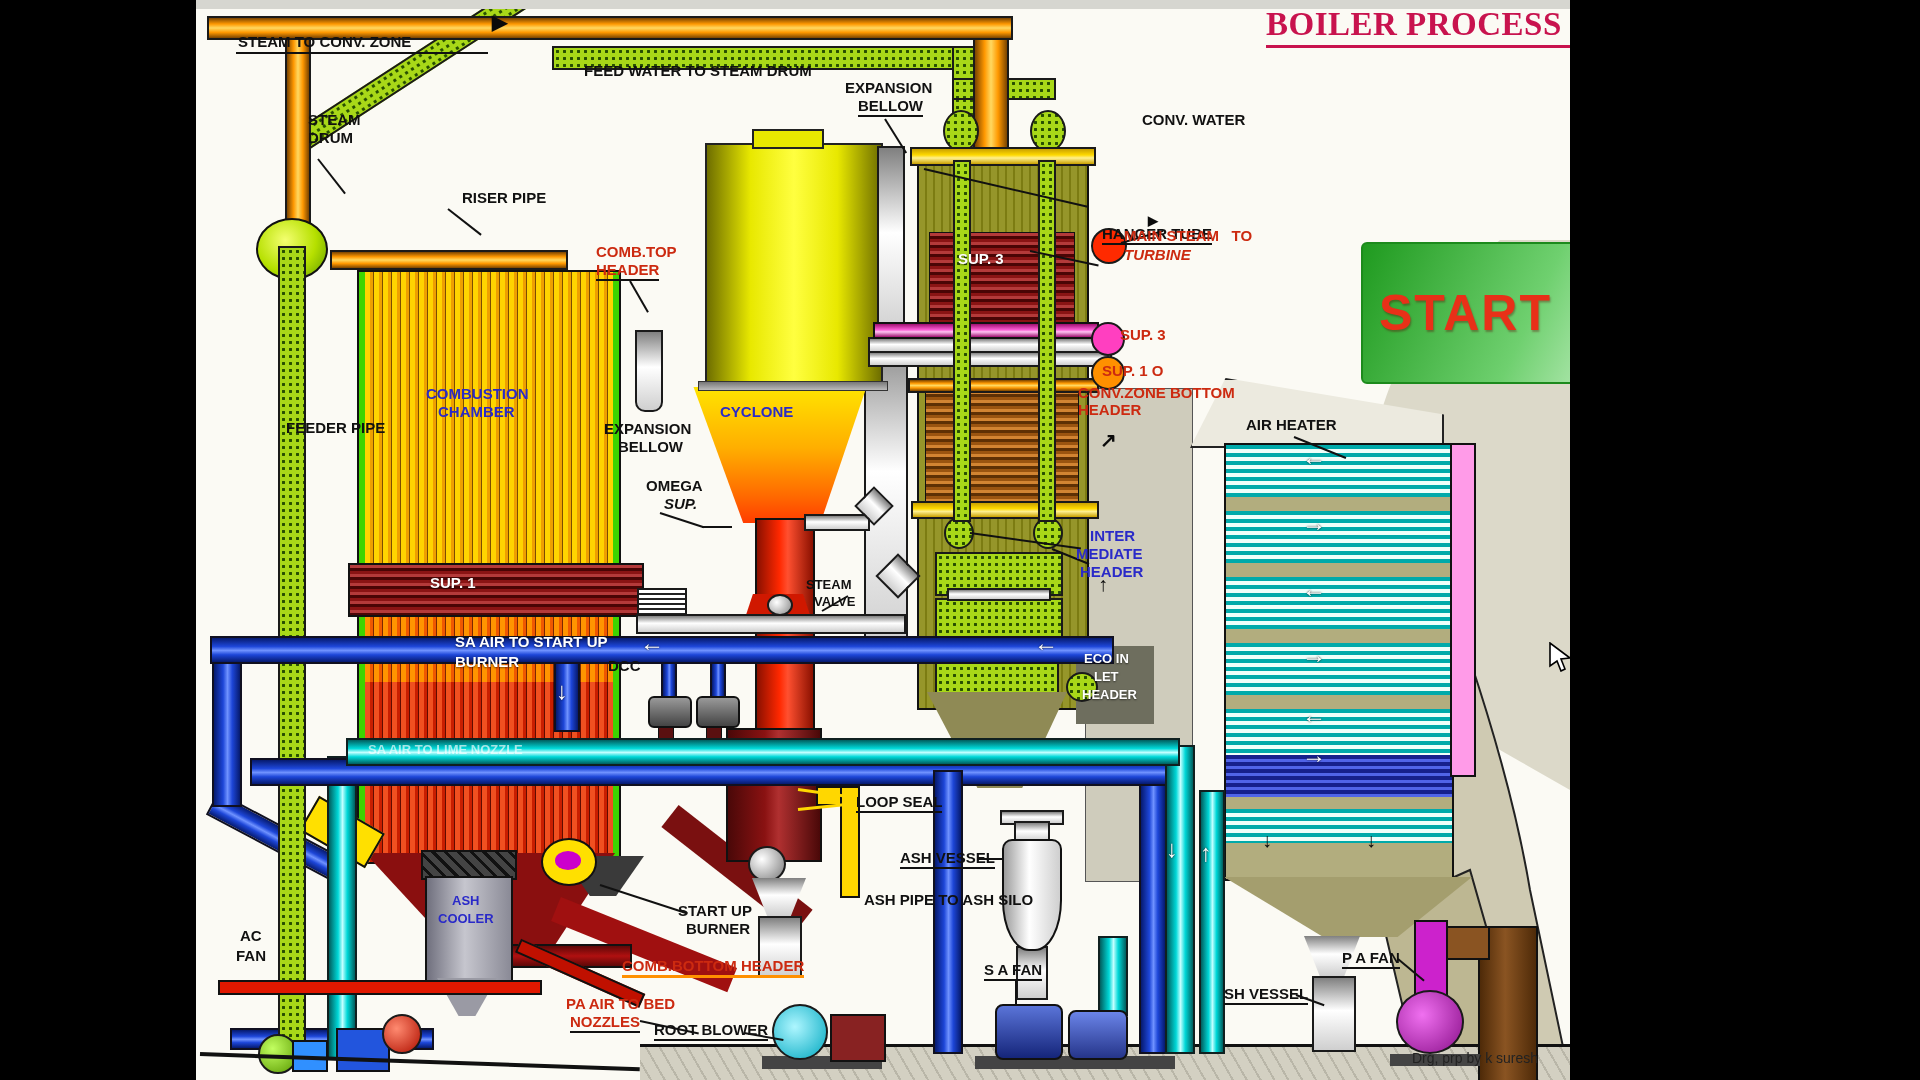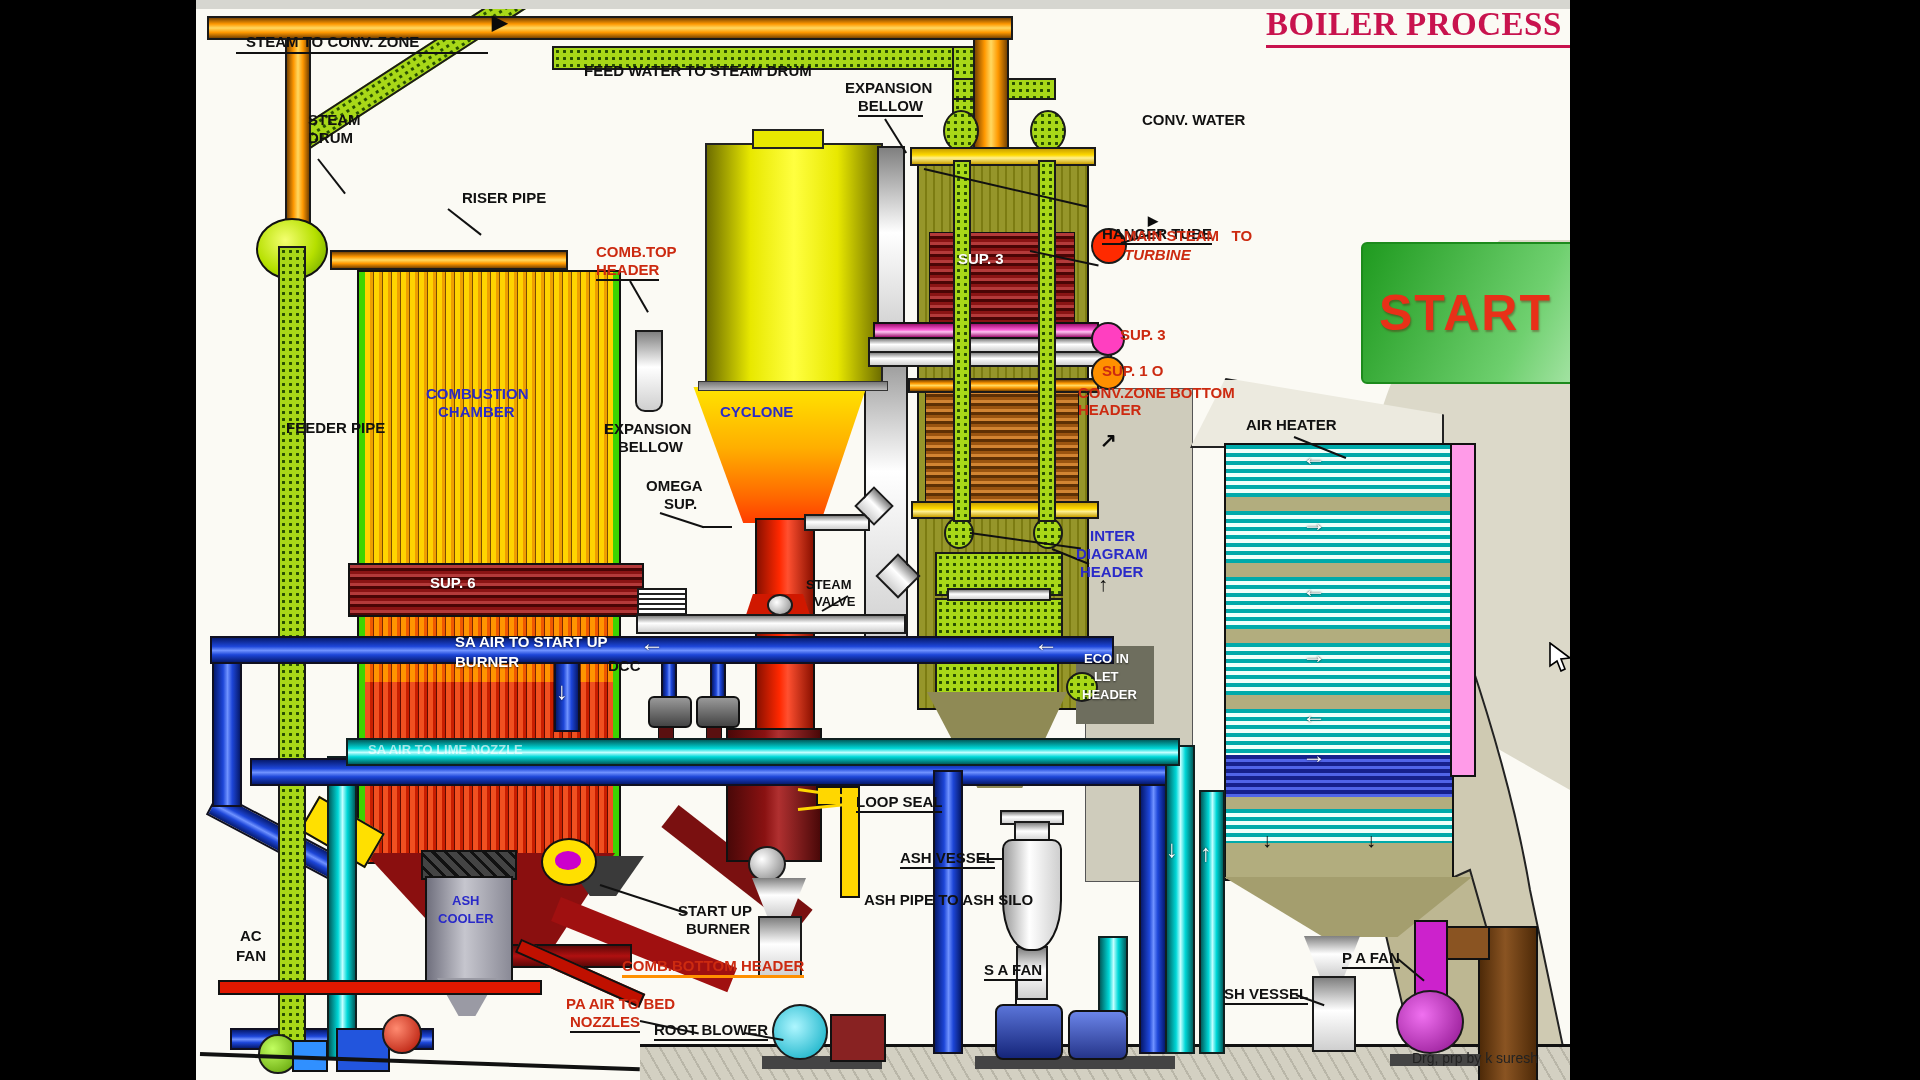--- a/index.html
+++ b/index.html
@@ -259,21 +259,21 @@
     <div class="shape ln lny" style="left:602px;top:808px;width:58px;transform:rotate(-6deg)"></div>
     <div class="shape ln" style="left:782px;top:858px;width:24px"></div>
     <div class="shape ln" style="left:1100px;top:994px;width:30px;transform:rotate(20deg)"></div>
     <div class="shape ln" style="left:1202px;top:958px;width:34px;transform:rotate(40deg)"></div>
     <div class="shape ln" style="left:820px;top:978px;width:26px;transform:rotate(90deg)"></div>
     <div class="shape ln" style="left:548px;top:1032px;width:40px;transform:rotate(10deg)"></div>
     <div class="shape ln" style="left:626px;top:610px;width:30px;transform:rotate(-30deg)"></div>
     <div class="shape ln" style="left:444px;top:1020px;width:60px;transform:rotate(12deg)"></div>
 
     <div id="labels">
-        <span class="lb " style="left: 50px; top: 34px;">STEAM TO CONV. ZONE</span>
+        <span class="lb " style="left: 42px; top: 34px;">STEAM TO CONV. ZONE</span>
         <span class="lb " style="left: 388px; top: 63px;">FEED WATER TO STEAM DRUM</span>
         <span class="lb " style="left: 649px; top: 80px;">EXPANSION</span>
         <span class="lb u" style="left: 662px; top: 98px;">BELLOW</span>
         <span class="lb " style="left: 946px; top: 112px;">CONV. WATER</span>
         <span class="lb u" style="left: 906px; top: 226px;">HANGER TUBE</span>
         <span class="lb " style="left: 112px; top: 112px;">STEAM</span>
         <span class="lb " style="left: 112px; top: 130px;">DRUM</span>
         <span class="lb " style="left: 266px; top: 190px;">RISER PIPE</span>
         <span class="lb r" style="left: 400px; top: 244px;">COMB.TOP</span>
         <span class="lb r u" style="left: 400px; top: 262px;">HEADER</span>
@@ -284,29 +284,29 @@
         <span class="lb r" style="left: 906px; top: 363px;">SUP. 1 O</span>
         <span class="lb r" style="left: 882px; top: 385px;">CONV.ZONE BOTTOM</span>
         <span class="lb r" style="left: 882px; top: 402px;">HEADER</span>
         <span class="lb b" style="left: 230px; top: 386px;">COMBUSTION</span>
         <span class="lb b" style="left: 242px; top: 404px;">CHAMBER</span>
         <span class="lb " style="left: 90px; top: 420px;">FEEDER PIPE</span>
         <span class="lb " style="left: 408px; top: 421px;">EXPANSION</span>
         <span class="lb " style="left: 422px; top: 439px;">BELLOW</span>
         <span class="lb b" style="left: 524px; top: 404px;">CYCLONE</span>
         <span class="lb " style="left: 450px; top: 478px;">OMEGA</span>
-        <span class="lb " style="left: 468px; top: 496px;">SUP.</span>
-        <span class="lb w" style="left: 234px; top: 575px;">SUP. 6</span>
+        <span class="lb " style="left: 468px; top: 496px; font-style: italic;">SUP.</span>
+        <span class="lb w" style="left: 234px; top: 575px;">SUP. 1</span>
         <span class="lb w" style="left: 259px; top: 634px;">SA AIR TO START UP</span>
         <span class="lb w" style="left: 259px; top: 654px;">BURNER</span>
         <span class="lb " style="left: 412px; top: 658px;">DCC</span>
         <span class="lb s13" style="left: 610px; top: 578px;">STEAM</span>
         <span class="lb s13" style="left: 618px; top: 595px;">VALVE</span>
         <span class="lb b" style="left: 894px; top: 528px;">INTER</span>
-        <span class="lb b" style="left: 880px; top: 546px;">DIAGRAM</span>
+        <span class="lb b" style="left: 880px; top: 546px;">MEDIATE</span>
         <span class="lb b" style="left: 884px; top: 564px;">HEADER</span>
         <span class="lb w s13" style="left: 888px; top: 652px;">ECO IN</span>
         <span class="lb w s13" style="left: 898px; top: 670px;">LET</span>
         <span class="lb w s13" style="left: 886px; top: 688px;">HEADER</span>
         <span class="lb " style="left: 1050px; top: 417px;">AIR HEATER</span>
         <span class="lb wfaint" style="left: 172px; top: 743px;">SA AIR TO LIME NOZZLE</span>
         <span class="lb u" style="left: 660px; top: 794px;">LOOP SEAL</span>
         <span class="lb u" style="left: 704px; top: 850px;">ASH VESSEL</span>
         <span class="lb " style="left: 668px; top: 892px;">ASH PIPE TO ASH SILO</span>
         <span class="lb " style="left: 482px; top: 903px;">START UP</span>

